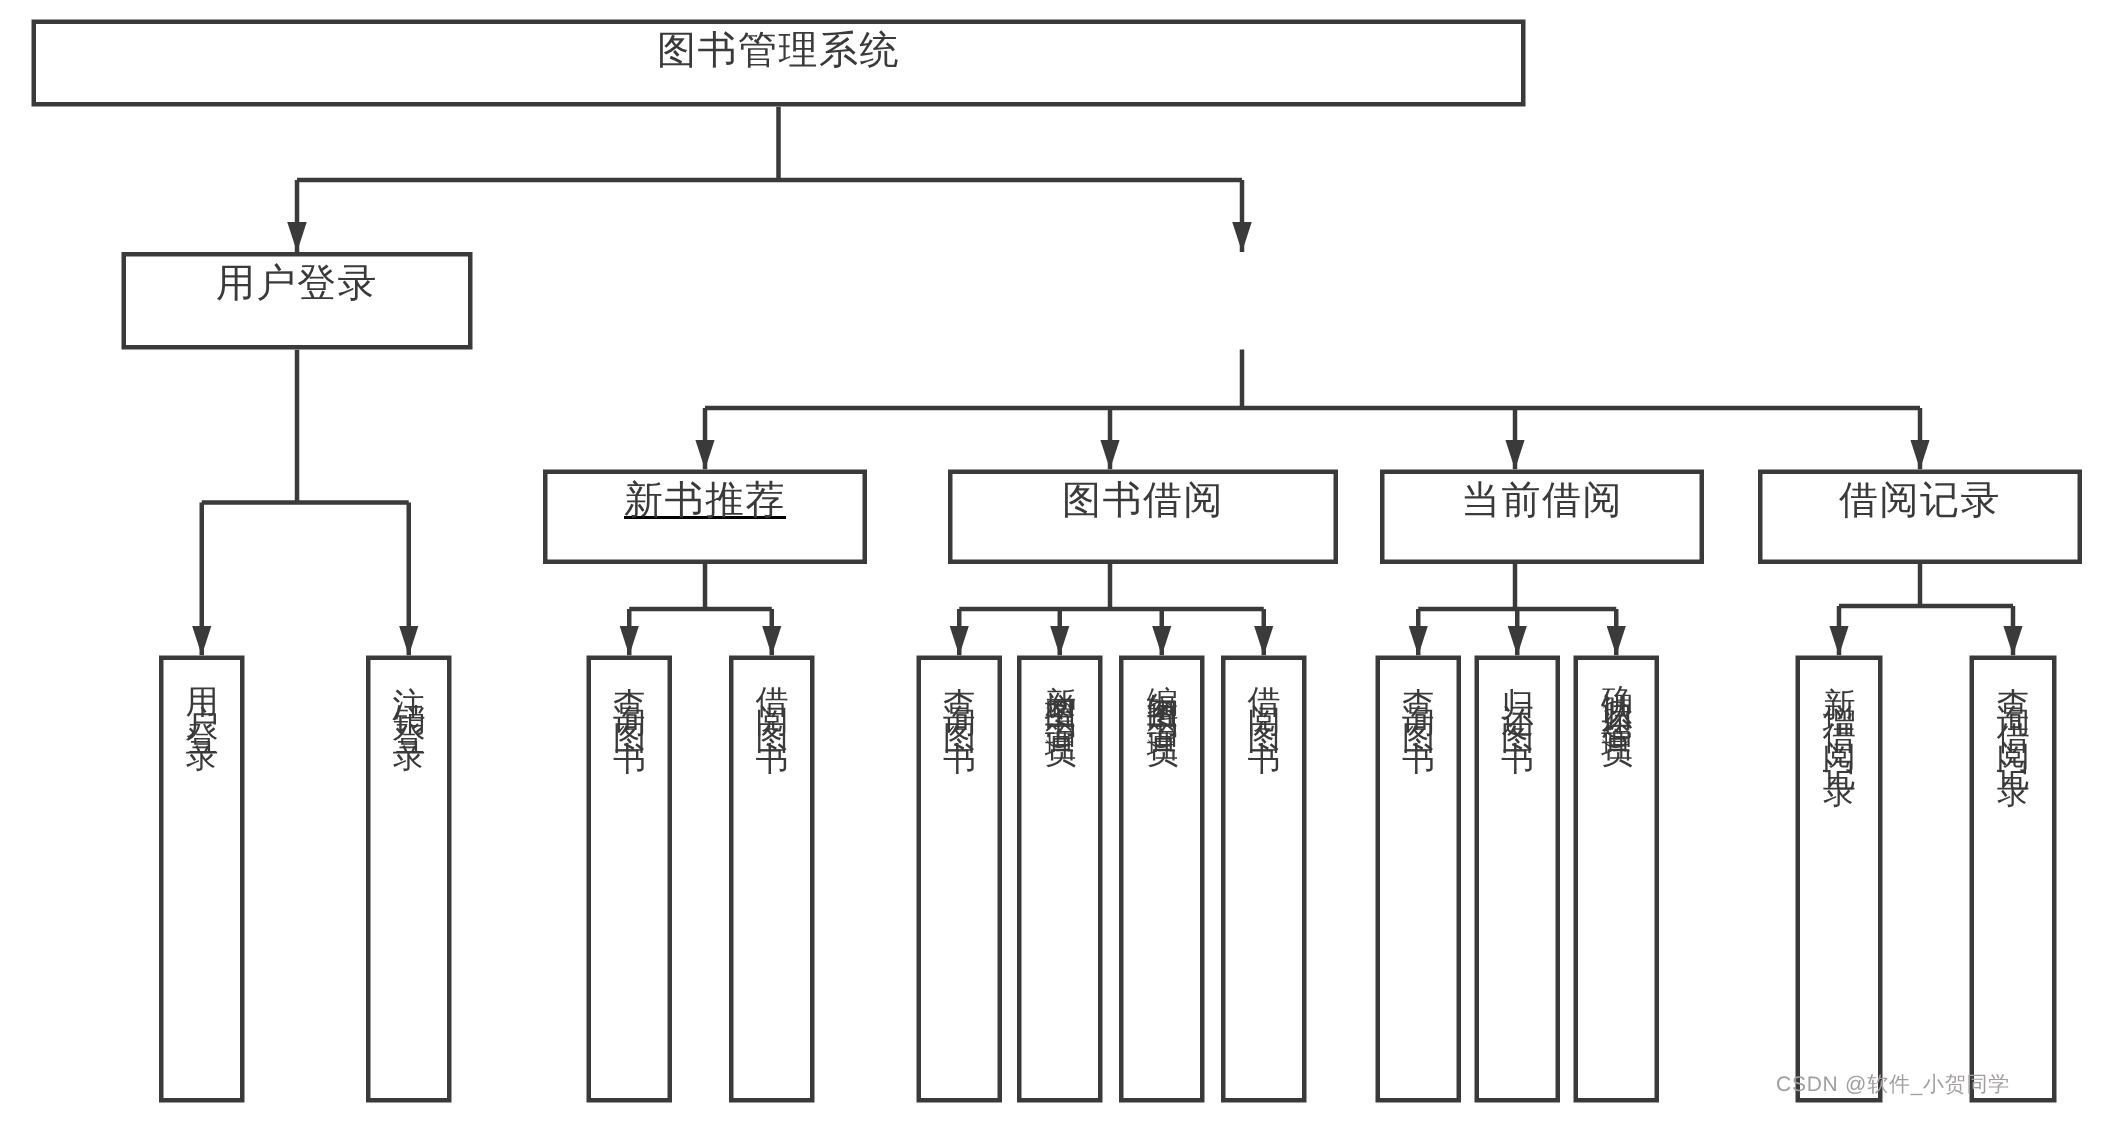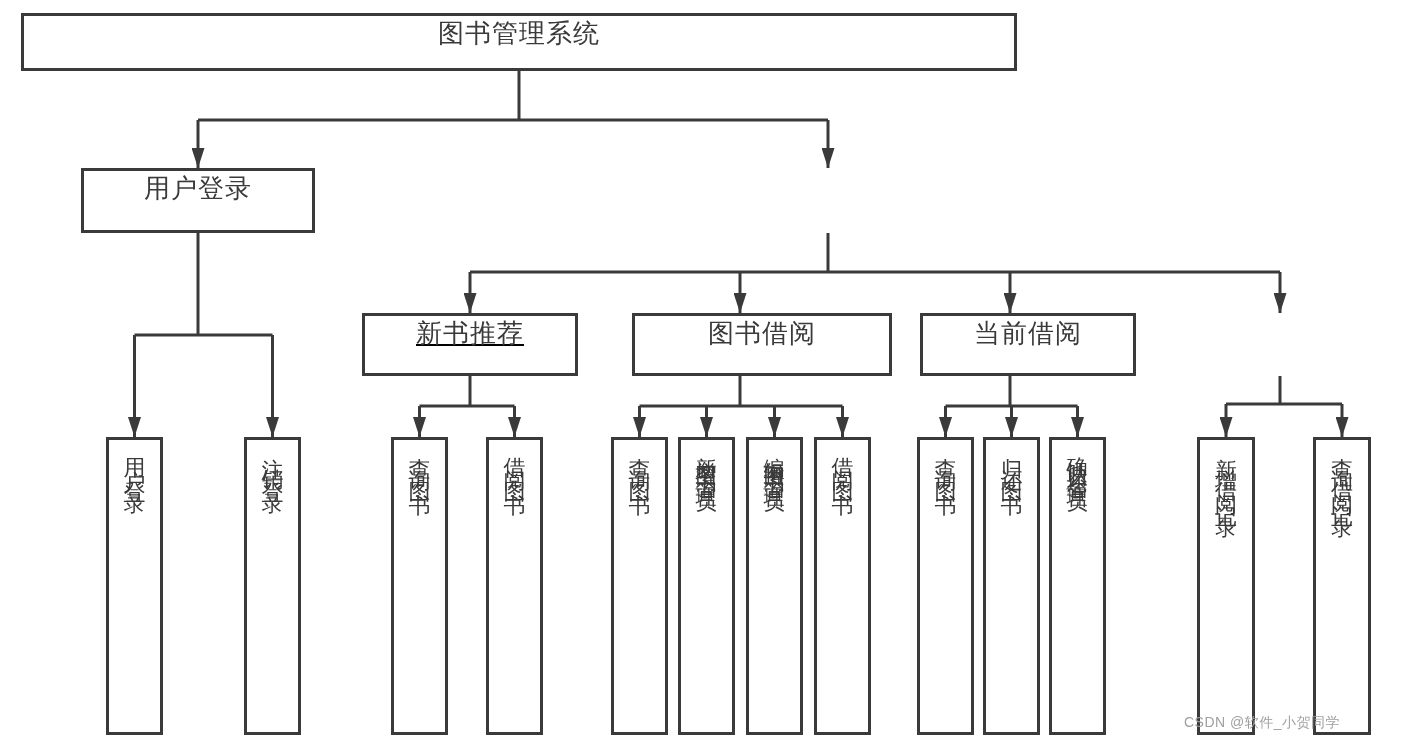--- a/index.html
+++ b/index.html
@@ -102,20 +102,23 @@
 
   <div class="node" id="n-new-book">
     <span class="hlabel">新书推荐</span>
   </div>
   <div class="node" id="n-book-borrow">
     <span class="hlabel">图书借阅</span>
   </div>
   <div class="node" id="n-cur-borrow">
     <span class="hlabel">当前借阅</span>
   </div>
+  <div class="node" id="n-borrow-rec">
+    <span class="hlabel">借阅记录</span>
+  </div>
 
   <div class="node leaf" id="l-a1">
     <span class="vlabel">用户登录</span>
   </div>
   <div class="node leaf" id="l-a2">
     <span class="vlabel">注销登录</span>
   </div>
 
   <div class="node leaf" id="l-b1">
     <span class="vlabel">查询图书</span>

